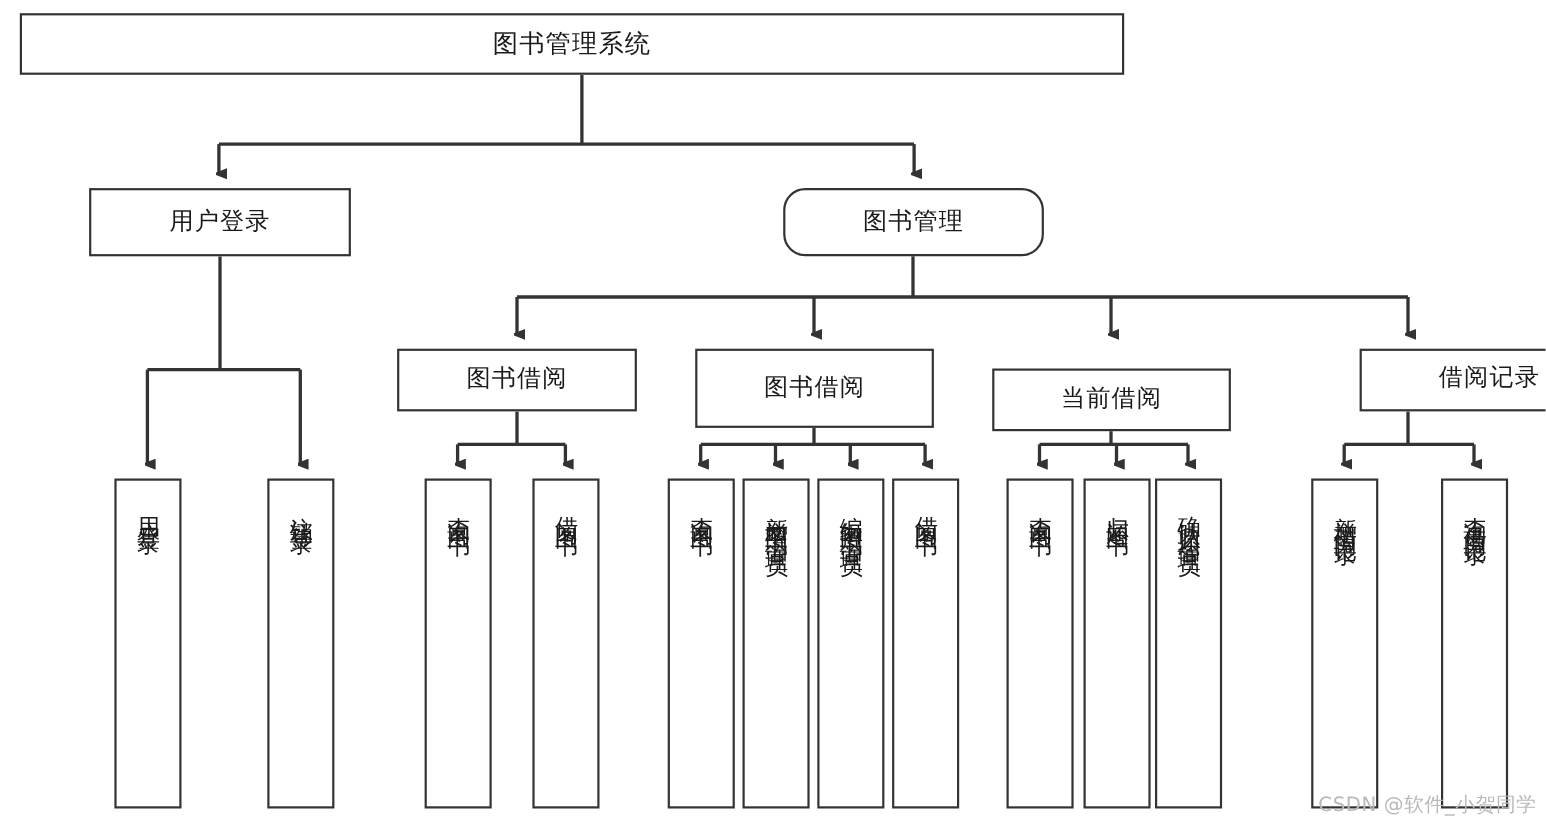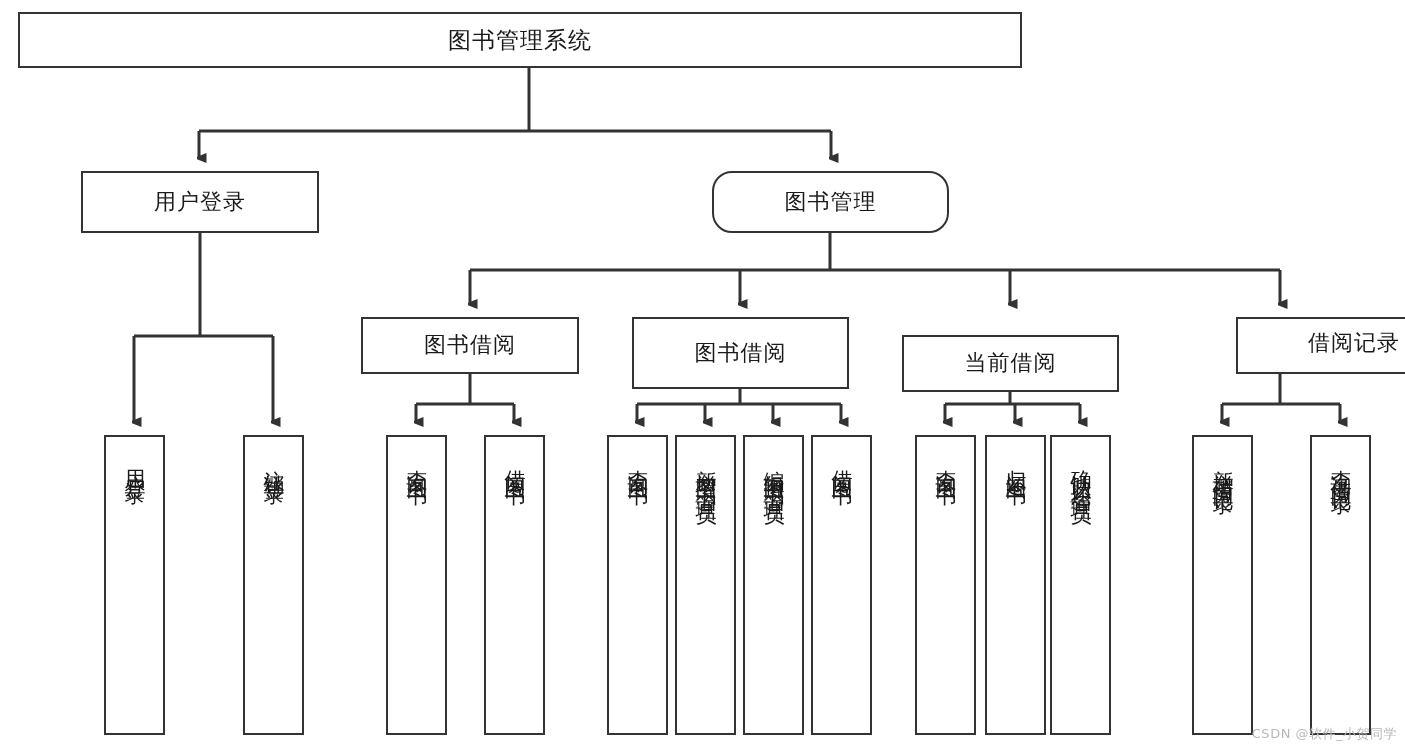--- a/index.html
+++ b/index.html
@@ -58,21 +58,21 @@
     writing-mode: vertical-rl;
     text-orientation: upright;
     letter-spacing: 5px;
     line-height: 1;
     white-space: nowrap;
   }
   .watermark {
     position: absolute;
     right: 8px;
     bottom: 4px;
-    font-size: 13px;
+    font-size: 18px;
     color: #b9b9b9;
     letter-spacing: 0.5px;
     user-select: none;
     white-space: nowrap;
   }
 </style>
 </head>
 <body>
 
 <div id="diagram-root">

